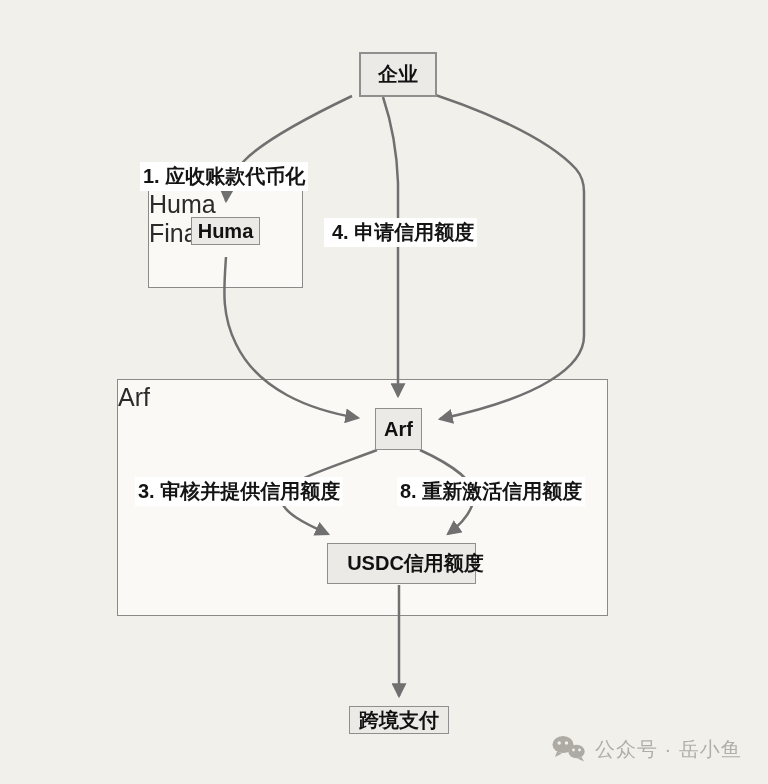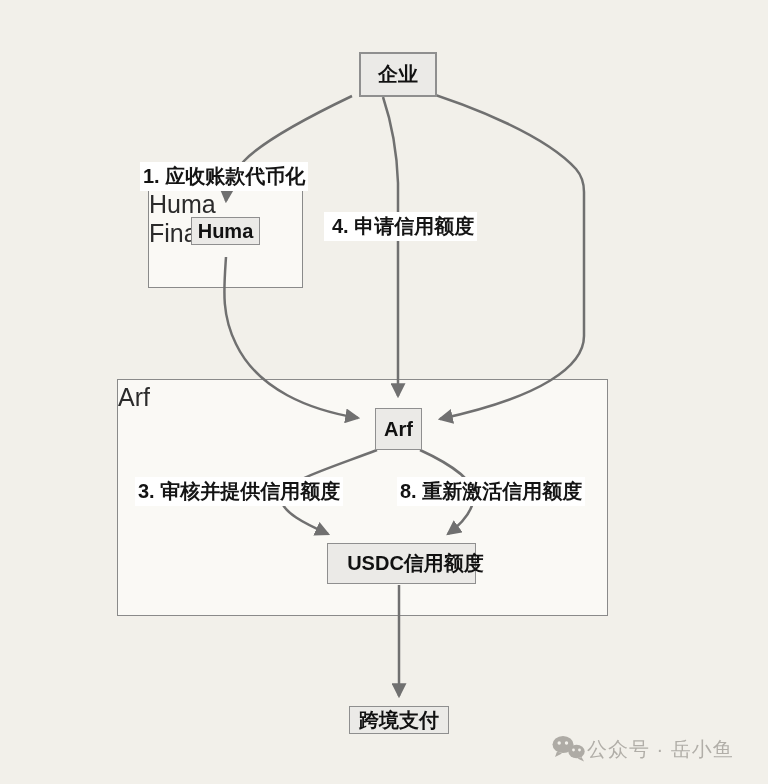--- a/index.html
+++ b/index.html
@@ -20,21 +20,21 @@
   .node{
     position:absolute;display:flex;align-items:center;justify-content:center;
     background:#ebeae7;border:2px solid #8f8f8f;box-sizing:border-box;
     font-size:20px;font-weight:700;color:#111;white-space:nowrap;
   }
   .edge-label{
     position:absolute;background:#ffffff;padding:1px 3px;
     font-size:20px;font-weight:700;color:#141414;white-space:nowrap;
   }
   #watermark{
-    position:absolute;left:551px;top:734px;display:flex;align-items:center;
+    position:absolute;left:551px;top:734px;display:flex;align-items:center;gap:8px;
   }
   #watermark .wm-text{
     font-size:20px;font-weight:500;color:#b1aea8;letter-spacing:1px;white-space:nowrap;
   }
 </style>
 </head>
 <body>
 
 <div id="screen">
 
@@ -77,21 +77,21 @@
 
   <div class="node" style="left:327px;top:543px;width:149px;height:41px;border-width:1.5px;padding-left:28px;">
     <span>USDC信用额度</span>
   </div>
 
   <div class="node" style="left:349px;top:706px;width:100px;height:28px;border-width:1.5px;">
     <span>跨境支付</span>
   </div>
 
   <div class="edge-label" style="left:140px;top:126px;margin-top:36px;">1. 应收账款代币化</div>
-  <div class="edge-label" style="left:324px;top:212px;padding-left:8px;">4. 申请信用额度</div>
+  <div class="edge-label" style="left:324px;top:218px;padding-left:8px;">4. 申请信用额度</div>
   <div class="edge-label" style="left:135px;top:477px;">3. 审核并提供信用额度</div>
   <div class="edge-label" style="left:397px;top:477px;">8. 重新激活信用额度</div>
 
   <div id="watermark">
     <span style="display:inline-flex;">
       <svg width="36" height="30" viewBox="0 0 36 30">
         <g fill="#aeaba5">
           <ellipse cx="12" cy="10.5" rx="10.5" ry="8.6"></ellipse>
           <path d="M6,17.5 L4,23 L11,19.5 z"></path>
           <ellipse cx="25.5" cy="17.5" rx="8.2" ry="6.8"></ellipse>

